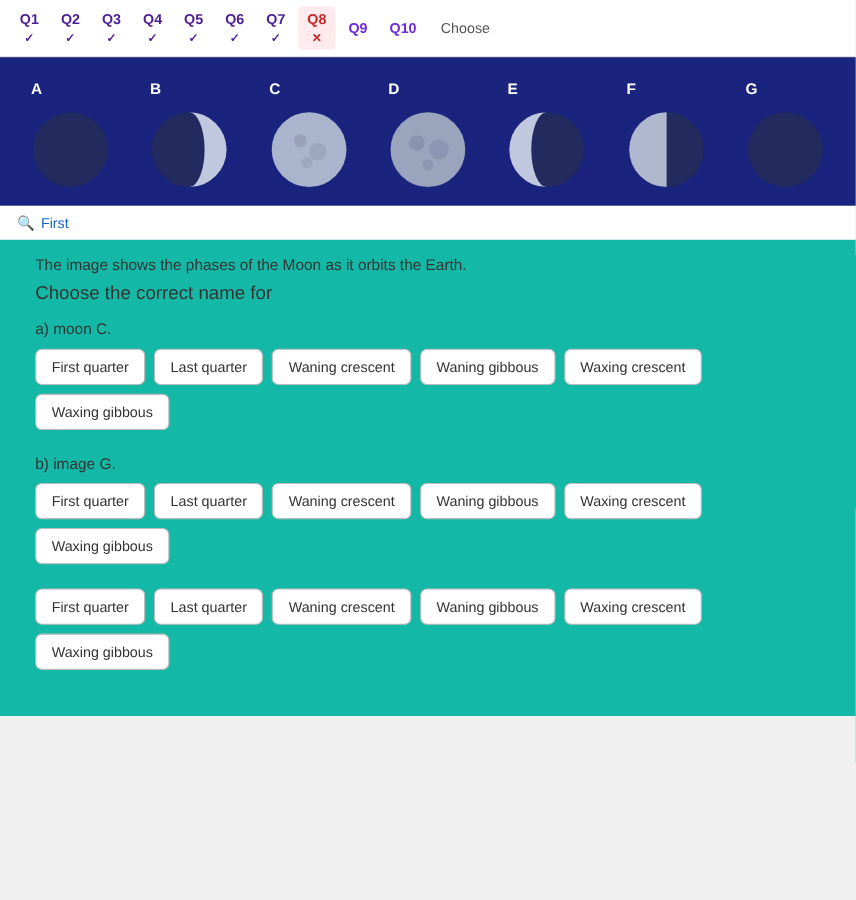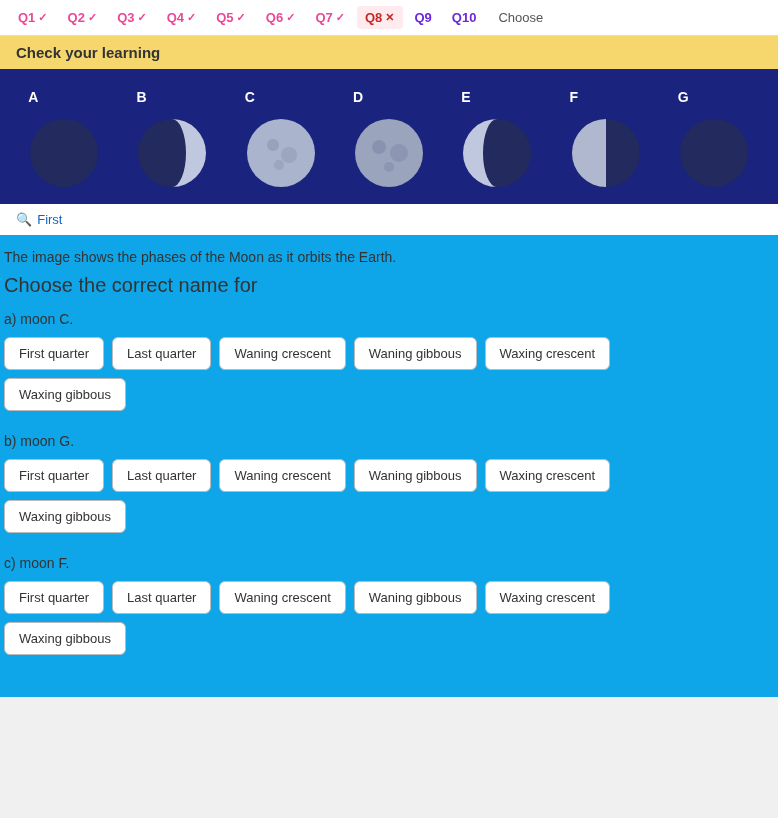--- a/index.html
+++ b/index.html
@@ -26,22 +26,22 @@
       align-items: center;
       gap: 3px;
       padding: 4px 8px;
       border-radius: 4px;
       font-size: 13px;
       font-weight: 600;
       cursor: pointer;
       border: none;
       background: transparent;
     }
-    .nav-item.correct { color: #ec4899; }
-    .nav-item.incorrect { color: #c62828; background: #ffebee; }
+    .nav-item.correct { color: #4c1d95; flex-direction: column; }
+    .nav-item.incorrect { color: #c62828; background: #ffebee; flex-direction: column; }
     .nav-item.unanswered { color: #6d28d9; }
     .nav-item .check { font-size: 11px; }
     .results-btn {
       padding: 4px 10px;
       background: transparent;
       border: none;
       color: #555;
       font-size: 13px;
       cursor: pointer;
     }
@@ -91,31 +91,31 @@
       color: #1565c0;
       font-size: 13px;
       padding: 8px 16px;
       cursor: pointer;
       text-decoration: none;
       background: #fff;
     }
 
     
     .content {
-      background: #0ea5e9;
-      padding: 12px 16px 20px 4px;
+      background: #14b8a6;
+      padding: 12px 16px 20px 32px;
     }
     .instruction-text {
       font-size: 14px;
       color: #333;
       margin-bottom: 6px;
       line-height: 1.5;
     }
     .choose-text {
-      font-size: 20px;
+      font-size: 17px;
       color: #333;
       margin-bottom: 14px;
     }
 
     
     .question-block {
       margin-bottom: 22px;
     }
     .question-label {
       font-size: 14px;
@@ -191,23 +191,20 @@
       <span>Q9</span>
     </button>
     <button class="nav-item unanswered">
       <span>Q10</span>
     </button>
     <button class="results-btn">
       <span>Choose</span>
     </button>
   </div>
 
-  <div class="section-header">
-    <span>Check your learning</span>
-  </div>
 
   <div class="moon-panel">
 
     <div class="moon-item">
       <div class="moon-label">A</div>
       <svg class="moon-svg" viewBox="0 0 72 72">
         <circle cx="36" cy="36" r="34" fill="#222a5e"></circle>
         <path d="M36,2 a34,34 0 0,1 0,68 a28,28 0 0,0 0,-68z" fill="#b0b8d0"></path>
       </svg>
     </div>
@@ -285,38 +282,35 @@
         <button class="answer-btn">Waning gibbous</button>
         <button class="answer-btn">Waxing crescent</button>
       </div>
       <div class="answer-row">
         <button class="answer-btn">Waxing gibbous</button>
       </div>
     </div>
 
     <div class="question-block">
       <p class="question-label">
-        b)&nbsp;<span>moon G.</span>
+        b)&nbsp;<span>image G.</span>
       </p>
       <div class="answer-row">
         <button class="answer-btn">First quarter</button>
         <button class="answer-btn">Last quarter</button>
         <button class="answer-btn">Waning crescent</button>
         <button class="answer-btn">Waning gibbous</button>
         <button class="answer-btn">Waxing crescent</button>
       </div>
       <div class="answer-row">
         <button class="answer-btn">Waxing gibbous</button>
       </div>
     </div>
 
     <div class="question-block">
-      <p class="question-label">
-        c)&nbsp;<span>moon F.</span>
-      </p>
       <div class="answer-row">
         <button class="answer-btn">First quarter</button>
         <button class="answer-btn">Last quarter</button>
         <button class="answer-btn">Waning crescent</button>
         <button class="answer-btn">Waning gibbous</button>
         <button class="answer-btn">Waxing crescent</button>
       </div>
       <div class="answer-row">
         <button class="answer-btn">Waxing gibbous</button>
       </div>

